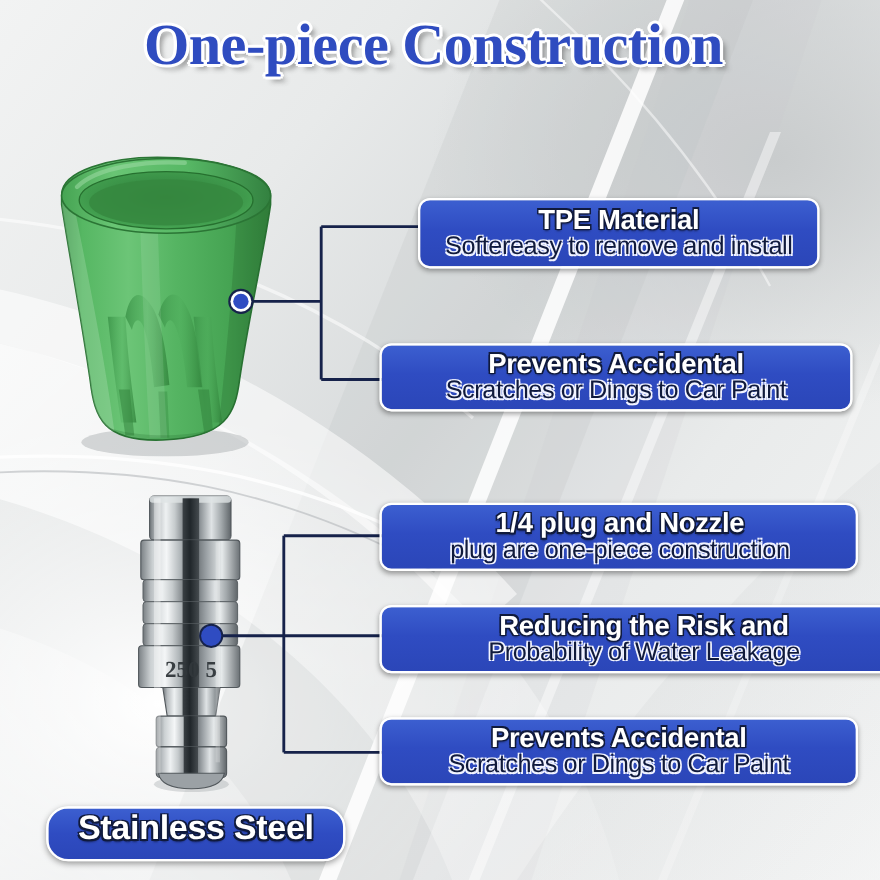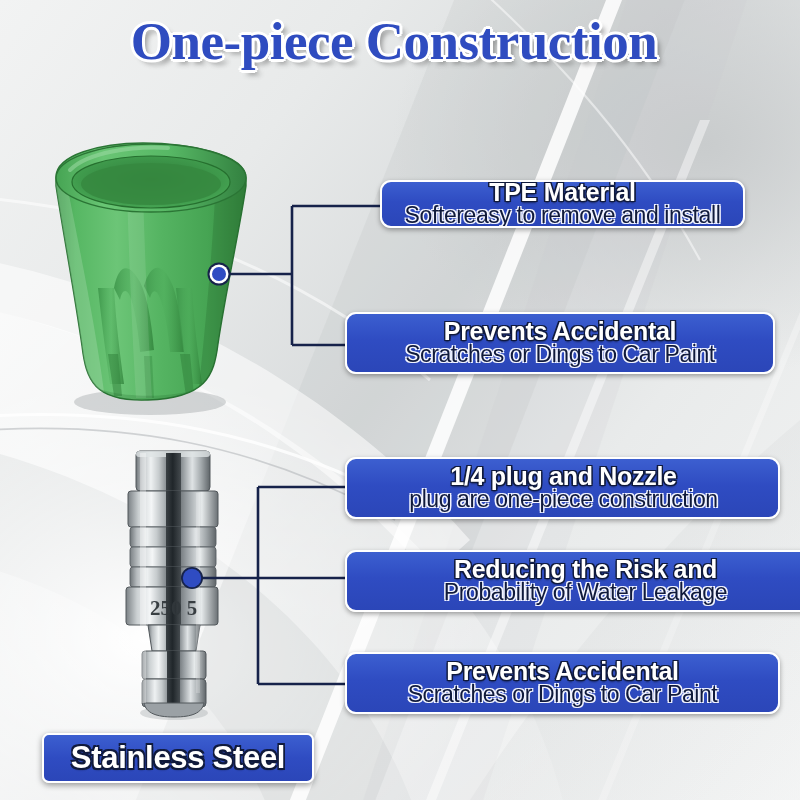--- a/index.html
+++ b/index.html
@@ -68,23 +68,23 @@
     text-shadow:
       -1.3px -1.3px 0 #f2f4ff, 1.3px -1.3px 0 #f2f4ff,
       -1.3px 1.3px 0 #f2f4ff, 1.3px 1.3px 0 #f2f4ff;
   }
 
   
   .badge{
     position:absolute;
     background:linear-gradient(180deg,#3c5fd0 0%,#2f4cc2 50%,#2b46b8 100%);
     border:2px solid #ffffff;
-    border-radius:7px;
+    border-radius:20px;
     box-shadow:0 2px 6px rgba(0,0,0,.4);
-    display:flex;align-items:center;justify-content:center;
+    display:flex;align-items:flex-start;justify-content:center;
     box-sizing:border-box;
   }
   .badge-label{
     font-size:31px;font-weight:bold;color:#ffffff;letter-spacing:-0.3px;
     white-space:nowrap;
     text-shadow:
       -1.6px -1.6px 0 #101a3c, 1.6px -1.6px 0 #101a3c,
       -1.6px 1.6px 0 #101a3c, 1.6px 1.6px 0 #101a3c,
       0 2px 2px rgba(0,0,0,.45);
   }
@@ -296,21 +296,21 @@
       <circle cx="219" cy="274" r="9.5" fill="#ffffff"></circle>
       <circle cx="219" cy="274" r="7" fill="#2f4cc2"></circle>
     </g>
 
     <g>
       <circle cx="192" cy="578" r="11" fill="#16224a"></circle>
       <circle cx="192" cy="578" r="9.2" fill="#2f4cc2"></circle>
     </g>
   </svg>
 
-  <div class="callout" style="left:380px;top:180px;width:365px;height:48px;">
+  <div class="callout" style="left:380px;top:180px;width:365px;height:64px;">
     <div class="c-l1">TPE Material</div>
     <div class="c-l2">Softereasy to remove and install</div>
   </div>
 
   <div class="callout" style="left:345px;top:312px;width:430px;height:62px;">
     <div class="c-l1">Prevents Accidental</div>
     <div class="c-l2">Scratches or Dings to Car Paint</div>
   </div>
 
   <div class="callout" style="left:345px;top:457px;width:435px;height:62px;padding-left:12px;">

